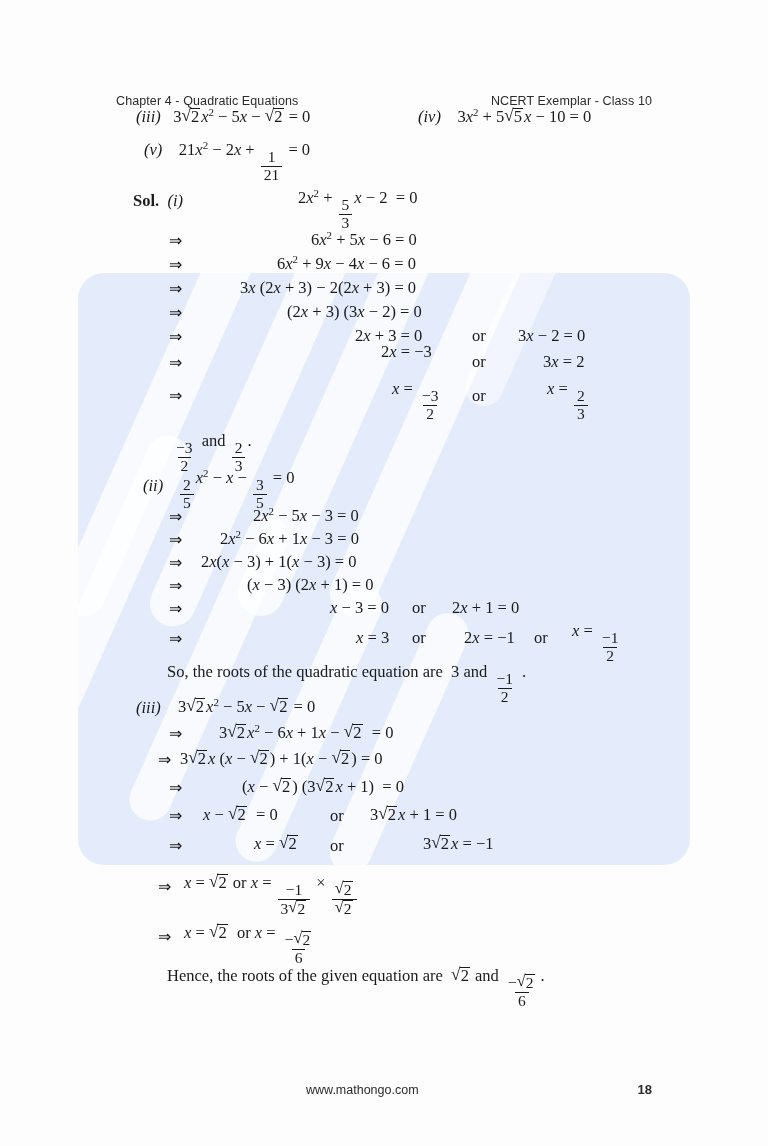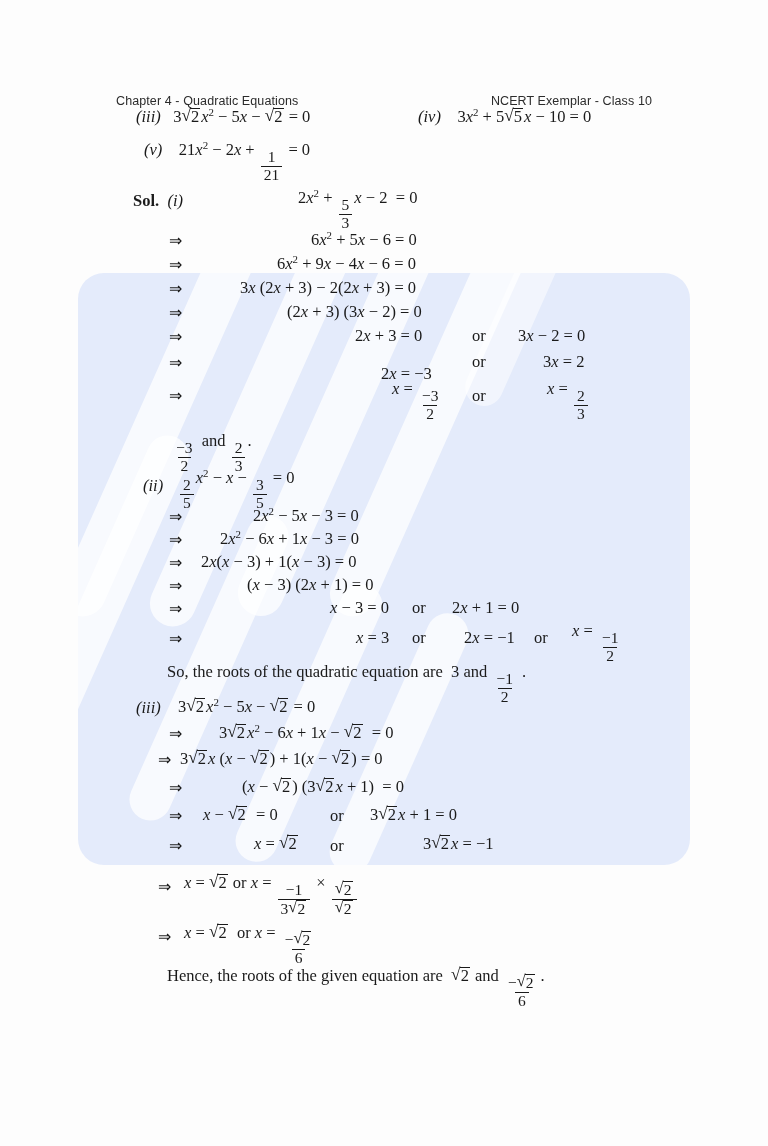--- a/index.html
+++ b/index.html
@@ -221,21 +221,21 @@
     <div class="line arrow" style="left:169px; top:329px;">⇒</div>
     <div class="line" style="left:355px; top:328px;">
       2<span class="it">x</span> + 3 = 0
     </div>
     <div class="line" style="left:472px; top:328px;">or</div>
     <div class="line" style="left:518px; top:328px;">
       3<span class="it">x</span> − 2 = 0
     </div>
 
     <div class="line arrow" style="left:169px; top:355px;">⇒</div>
-    <div class="line" style="left:381px; top:366px;">
+    <div class="line" style="left:381px; top:344px;">
       2<span class="it">x</span> = −3
     </div>
     <div class="line" style="left:472px; top:354px;">or</div>
     <div class="line" style="left:543px; top:354px;">
       3<span class="it">x</span> = 2
     </div>
 
     <div class="line arrow" style="left:169px; top:388px;">⇒</div>
     <div class="line" style="left:392px; top:381px;">
       <span class="it">x</span> = <span class="frac">
@@ -394,14 +394,18 @@
     <div class="line txt" style="left:167px; top:967px;">
       <span>Hence, the roots of the given equation are</span>
       &nbsp;<span class="sqrt"><span class="rad">2</span></span>&nbsp;<span>and</span>&nbsp;<span class="frac">
           <span class="num">−<span class="sqrt"><span class="rad">2</span></span></span>
           <span class="den">6</span>
         </span>.
     </div>
 
   </div>
 
+  <div class="page-footer">
+    <span class="site">www.mathongo.com</span>
+    <span class="pageno">18</span>
+  </div>
 
 </div>
 
 </body></html>

